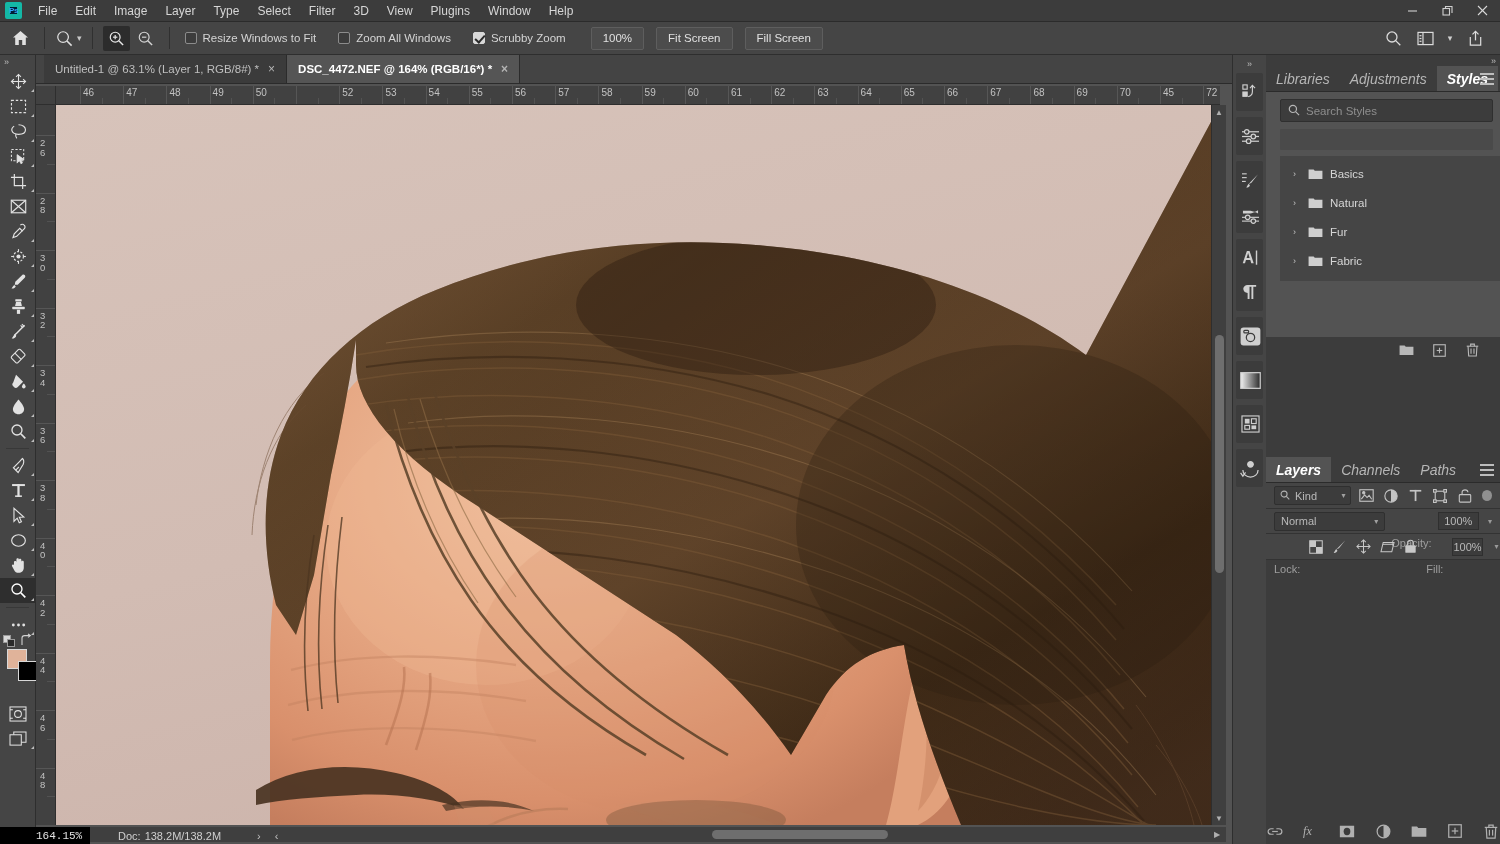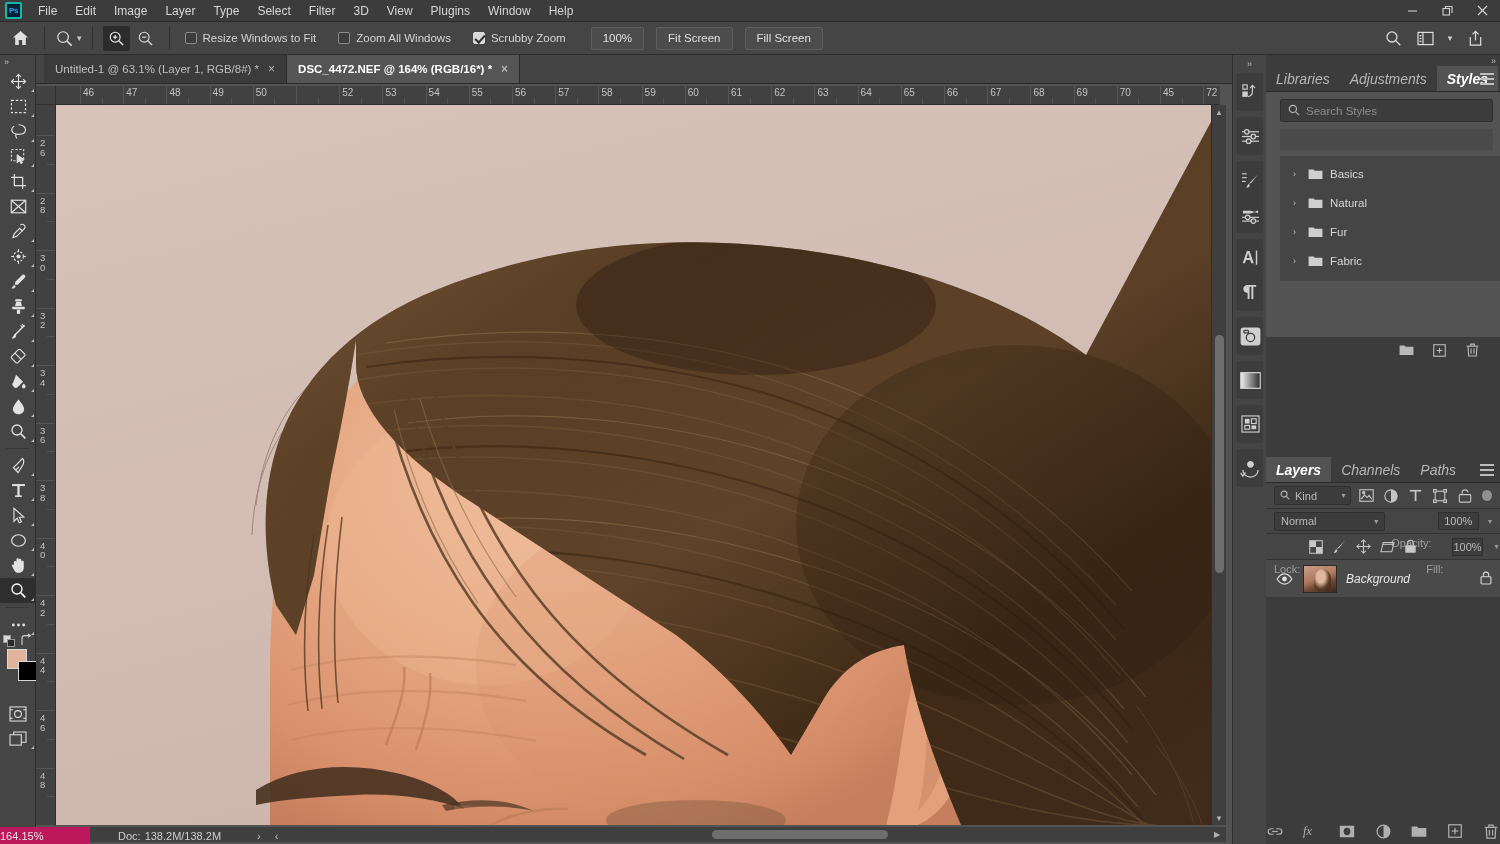--- a/index.html
+++ b/index.html
@@ -15,21 +15,21 @@
   .app { position: relative; width: 1500px; height: 844px; }
 
   
   .menubar {
     position: absolute; left: 0; top: 0; width: 1500px; height: 22px;
     background: #3c3c3c; display: flex; align-items: center;
     border-bottom: 1px solid #2b2b2b;
   }
   .ps-logo {
     width: 17px; height: 17px; margin-left: 5px; margin-right: 7px;
-    background: #001e36; border: 2px solid #14b8a6; border-radius: 2px;
+    background: #001e36; border: 5px solid #14b8a6; border-radius: 2px;
     color: #31a8ff; font-size: 8px; font-weight: bold;
     display: flex; align-items: center; justify-content: center;
     letter-spacing: -0.3px;
   }
   .menu-item {
     padding: 3px 9px; font-size: 12px; color: #d6d6d6;
     white-space: nowrap; cursor: default;
   }
   .win-controls { margin-left: auto; display: flex; height: 22px; }
   .win-btn {
@@ -186,22 +186,22 @@
     display: flex; align-items: center; justify-content: center;
     color: #b0b0b0; font-size: 8px;
   }
 
   .statusbar {
     position: absolute; left: 0; top: 827px; width: 1232px; height: 17px;
     display: flex; align-items: center; background: transparent;
     font-size: 11px; color: #cfcfcf; z-index: 5; pointer-events: none;
   }
   .status-zoom {
-    width: 90px; background: #be185d; height: 17px;
-    display: flex; align-items: center; color: #e2e2e2;
+    width: 90px; padding-left: 36px; background: #000000; height: 17px;
+    display: flex; align-items: center; color: #e2e2e2; font-family: Liberation Mono, monospace;
   }
   .status-doc {
     padding-left: 28px; background: transparent; height: 17px;
     display: flex; align-items: center; gap: 4px;
   }
   .status-arrows { display: flex; gap: 14px; padding-left: 36px; color: #c0c0c0; }
 
   
   .icondock {
     position: absolute; left: 1232px; top: 55px; width: 34px; height: 789px;
@@ -1263,36 +1263,20 @@
           <svg width="13" height="15" viewBox="0 0 14 16" fill="none" stroke="#c8c8c8" stroke-width="1.2">
             <rect x="1.4" y="6.6" width="11.2" height="8.2" rx="1" fill="#c8c8c8" stroke="none"></rect>
             <path d="M4 6.6 L4 4.2 C4 2.5 5.3 1.2 7 1.2 C8.7 1.2 10 2.5 10 4.2 L10 6.6"></path>
           </svg>
         </div>
         <span class="lbl-dim" style="margin-left:auto;">Fill:</span>
         <div class="num-field">100%</div>
         <span class="stepper">▾</span>
       </div>
 
-      <div class="layer-row">
-        <div class="eye-cell">
-          <svg width="17" height="12" viewBox="0 0 18 13" fill="none" stroke="#e0e0e0" stroke-width="1.2">
-            <path d="M1 6.5 C3.6 2.4 6.2 0.9 9 0.9 C11.8 0.9 14.4 2.4 17 6.5 C14.4 10.6 11.8 12.1 9 12.1 C6.2 12.1 3.6 10.6 1 6.5 Z"></path>
-            <circle cx="9" cy="6.5" r="2.6" fill="#e0e0e0" stroke="none"></circle>
-          </svg>
-        </div>
-        <div class="thumb"></div>
-        <div class="layer-name">Background</div>
-        <div>
-          <svg width="12" height="14" viewBox="0 0 13 15" fill="none" stroke="#d6d6d6" stroke-width="1.2">
-            <rect x="1.2" y="6.2" width="10.6" height="7.8" rx="1"></rect>
-            <path d="M3.6 6.2 L3.6 4 C3.6 2.4 4.9 1.1 6.5 1.1 C8.1 1.1 9.4 2.4 9.4 4 L9.4 6.2"></path>
-          </svg>
-        </div>
-      </div>
 
       <div class="layers-footer">
         <div class="lf-icon">
           <svg width="16" height="11" viewBox="0 0 17 12" fill="none" stroke="#b0b0b0" stroke-width="1.3">
             <path d="M7 3 L4.2 3 C2.4 3 1 4.4 1 6 C1 7.6 2.4 9 4.2 9 L7 9"></path>
             <path d="M10 3 L12.8 3 C14.6 3 16 4.4 16 6 C16 7.6 14.6 9 12.8 9 L10 9"></path>
             <line x1="5.4" y1="6" x2="11.6" y2="6"></line>
           </svg>
         </div>
         <div class="lf-icon">

